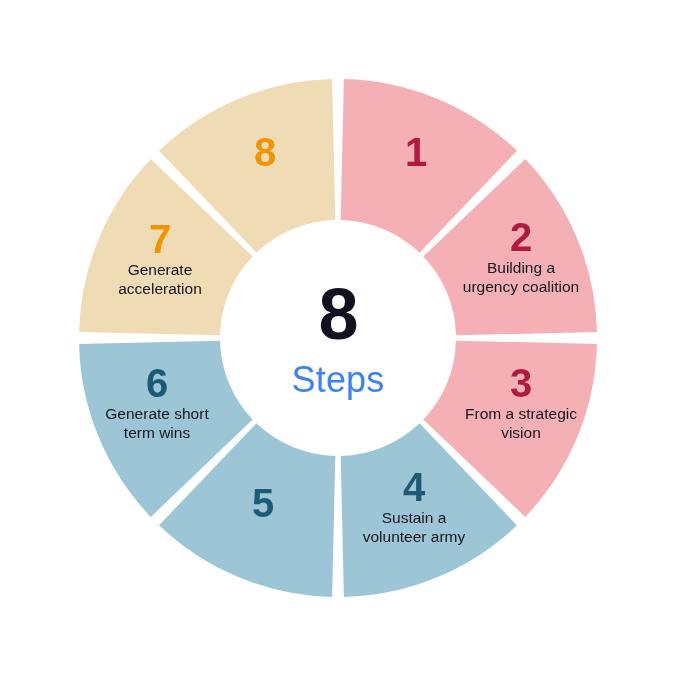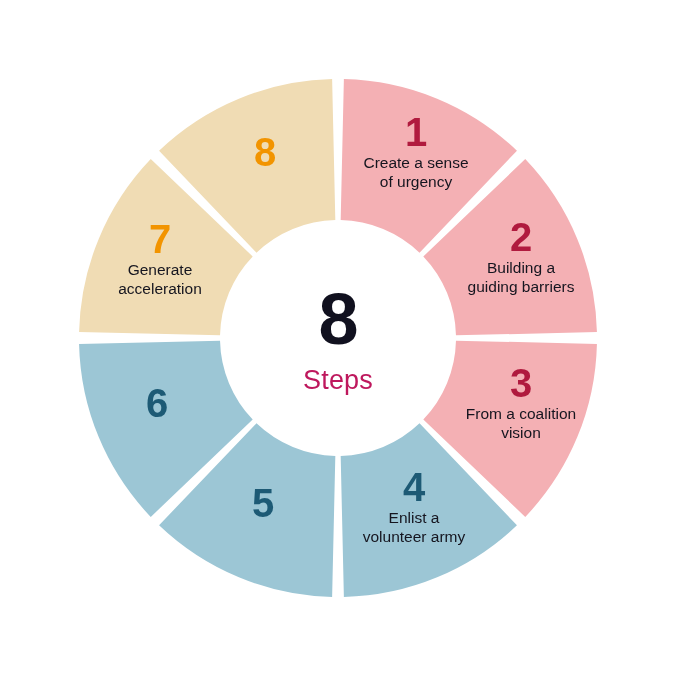--- a/index.html
+++ b/index.html
@@ -60,22 +60,22 @@
     justify-content: center;
   }
   #center-number {
     font-size: 72px;
     font-weight: bold;
     color: #11111f;
     line-height: 1;
     letter-spacing: -1px;
   }
   #center-caption {
-    font-size: 27px;
-    color: #be185d;
+    font-size: 36px;
+    color: #3b82f6;
     line-height: 1;
     margin-top: 12px;
     letter-spacing: 0.2px;
   }
 </style>
 </head>
 <body>
 
 <div id="wheel-root">
   <svg id="wheel-svg" viewBox="0 0 676 676">
@@ -84,43 +84,43 @@
       <path d="M 596.9333358145789 343.8760193953504 A 259 259 0 0 1 525.2484907905781 516.9385444689063 L 423.310123217329 419.5241245070693 A 118 118 0 0 0 455.9696279000784 340.6771053615882 Z" fill="#f4b0b4"></path>
       <path d="M 516.9385444689063 525.2484907905781 A 259 259 0 0 1 343.87601939535034 596.9333358145789 L 340.6771053615882 455.9696279000784 A 118 118 0 0 0 419.5241245070693 423.310123217329 Z" fill="#9cc6d5"></path>
       <path d="M 332.1239806046496 596.9333358145789 A 259 259 0 0 1 159.06145553109377 525.2484907905782 L 256.47587549293075 423.3101232173291 A 118 118 0 0 0 335.3228946384118 455.9696279000784 Z" fill="#9cc6d5"></path>
       <path d="M 150.7515092094218 516.9385444689062 A 259 259 0 0 1 79.06666418542113 343.8760193953505 L 220.03037209992158 340.67710536158825 A 118 118 0 0 0 252.68987678267092 419.52412450706925 Z" fill="#9cc6d5"></path>
       <path d="M 79.06666418542113 332.12398060464955 A 259 259 0 0 1 150.75150920942176 159.06145553109377 L 252.68987678267092 256.47587549293075 A 118 118 0 0 0 220.03037209992158 335.32289463841175 Z" fill="#f0dcb4"></path>
       <path d="M 159.0614555310937 150.7515092094218 A 259 259 0 0 1 332.1239806046495 79.06666418542113 L 335.32289463841175 220.03037209992158 A 118 118 0 0 0 256.47587549293075 252.68987678267092 Z" fill="#f0dcb4"></path>
     </svg>
   <div id="labels-layer">
       <div class="seg-label" style="left: 416px; top: 152px;">
         <div class="seg-num" style="color: rgb(176, 26, 62);">1</div>
-        <div class="seg-text">Create a sense
-of urgency</div>
       </div>
       <div class="seg-label" style="left: 521px; top: 257px;">
         <div class="seg-num" style="color: rgb(176, 26, 62);">2</div>
         <div class="seg-text">Building a
-guiding barriers</div>
+urgency coalition</div>
       </div>
       <div class="seg-label" style="left: 521px; top: 403px;">
         <div class="seg-num" style="color: rgb(176, 26, 62);">3</div>
-        <div class="seg-text">From a coalition
+        <div class="seg-text">From a strategic
 vision</div>
       </div>
       <div class="seg-label" style="left: 414px; top: 507px;">
         <div class="seg-num" style="color: rgb(29, 90, 117);">4</div>
-        <div class="seg-text">Enlist a
+        <div class="seg-text">Sustain a
 volunteer army</div>
       </div>
       <div class="seg-label" style="left: 263px; top: 503px;">
         <div class="seg-num" style="color: rgb(29, 90, 117);">5</div>
       </div>
       <div class="seg-label" style="left: 157px; top: 403px;">
         <div class="seg-num" style="color: rgb(29, 90, 117);">6</div>
+        <div class="seg-text">Generate short
+term wins</div>
       </div>
       <div class="seg-label" style="left: 160px; top: 259px;">
         <div class="seg-num" style="color: rgb(242, 148, 0);">7</div>
         <div class="seg-text">Generate
 acceleration</div>
       </div>
       <div class="seg-label" style="left: 265px; top: 152px;">
         <div class="seg-num" style="color: rgb(242, 148, 0);">8</div>
       </div>
     </div>

